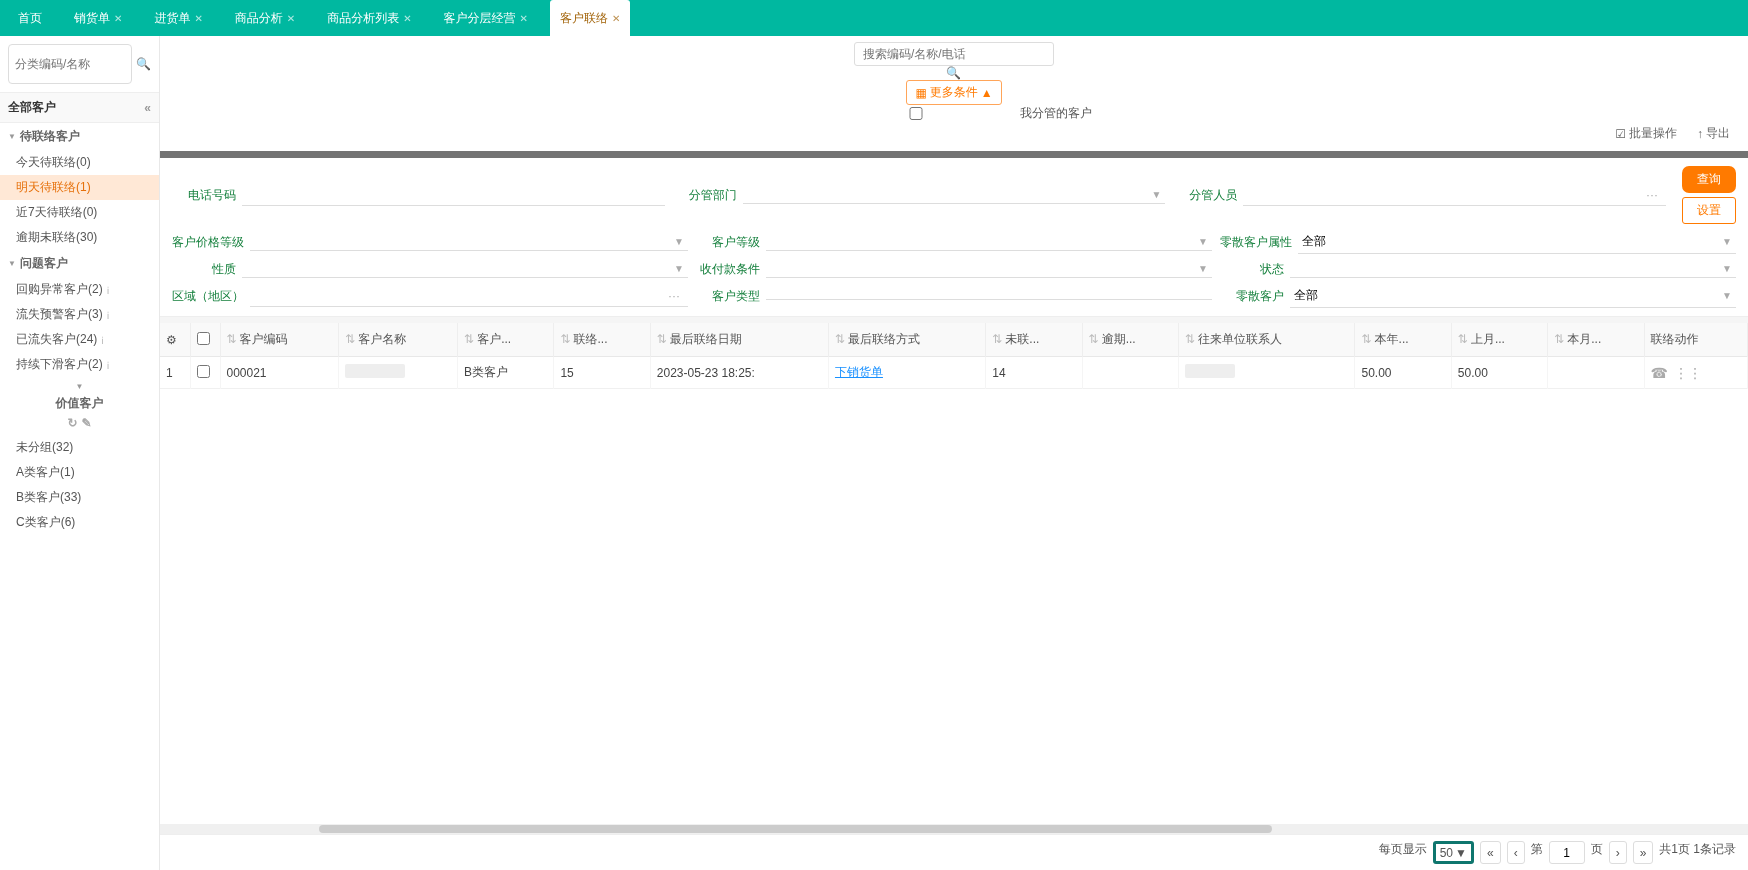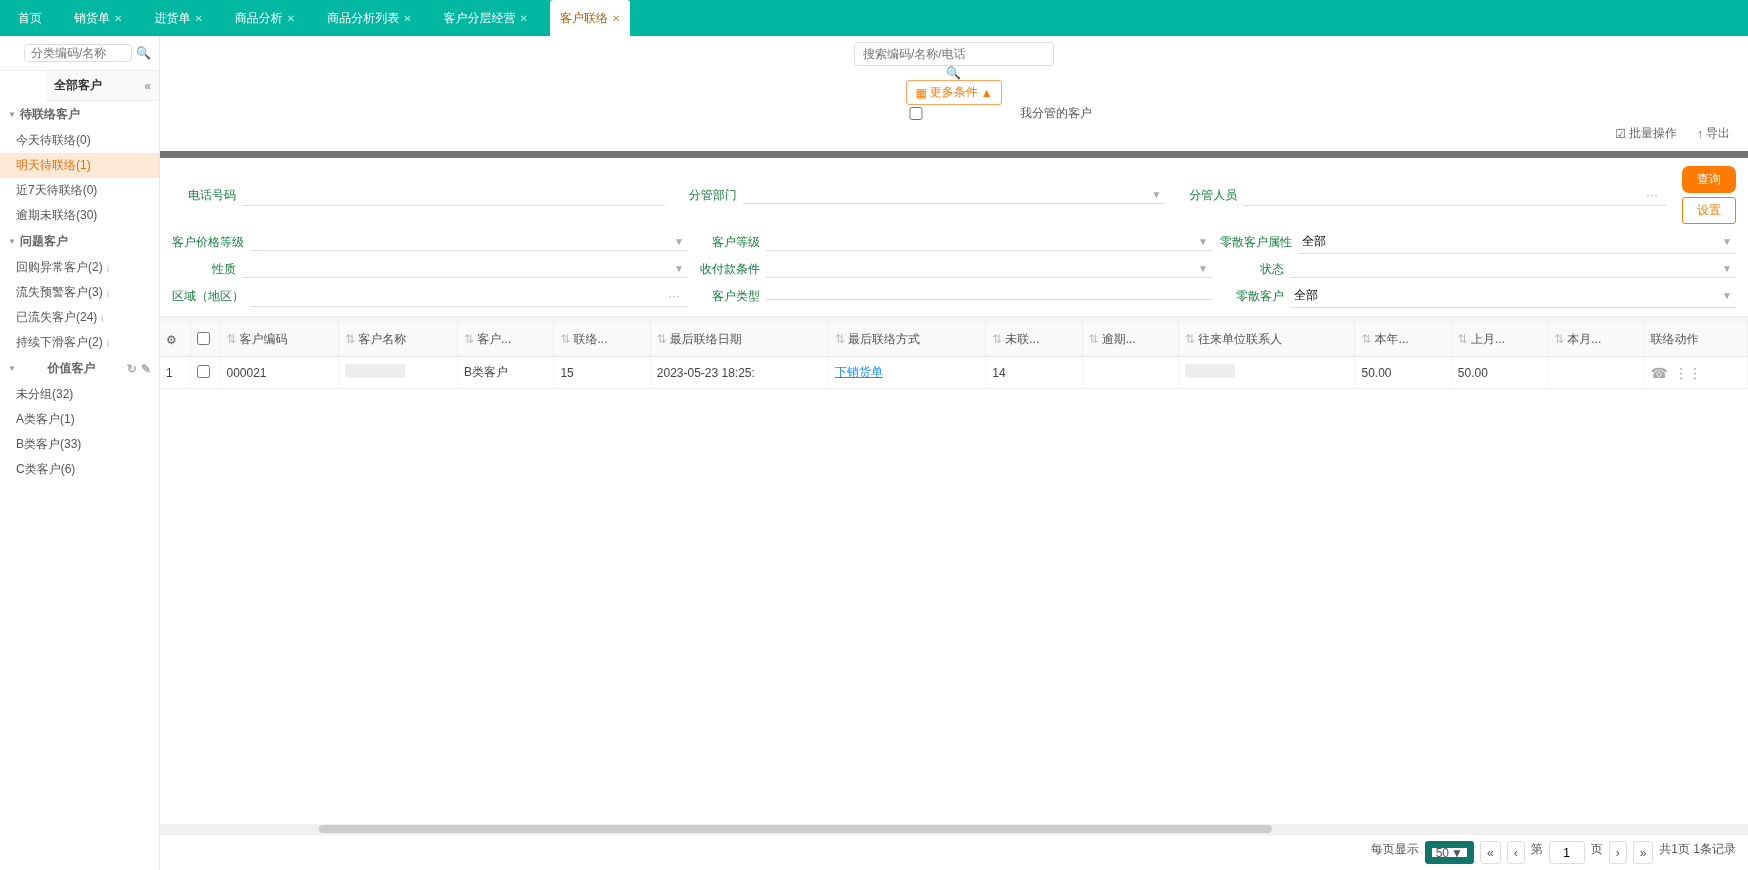--- a/index.html
+++ b/index.html
@@ -58,40 +58,38 @@
     }
     .sidebar-search {
       padding: 8px;
       display: flex;
       align-items: center;
       border-bottom: 1px solid #eee;
     }
     .sidebar-search input {
       border: 1px solid #ddd;
       border-radius: 4px;
-      padding: 1px 6px;
+      padding: 12px 6px;
       width: 100%;
       outline: none;
-      margin-left: 16px;
     }
     .sidebar-search .search-icon {
       margin-left: 4px;
       color: #aaa;
       cursor: pointer;
     }
     .sidebar-section-header {
       display: flex;
       align-items: center;
       justify-content: space-between;
       padding: 6px 8px;
       font-weight: bold;
       color: #333;
       background: #f9f9f9;
       border-bottom: 1px solid #eee;
-      margin-left: 46px;
     }
     .sidebar-section-header .collapse-icon {
       cursor: pointer;
       color: #999;
     }
     .sidebar-group-title {
       padding: 5px 8px;
       color: #666;
       font-weight: bold;
       display: flex;
@@ -321,21 +319,21 @@
       background: #fff;
       padding: 6px 12px;
       display: flex;
       justify-content: flex-end;
       gap: 6px;
       border-top: 1px solid #eee;
       height: 36px;
     }
     .pagination span { color: #555; }
     .pagination .page-size-select {
-      border: 7px solid #0f766e;
+      border: 3px solid #0f766e;
       border-radius: 3px;
       padding: 2px 4px;
       background: #fff;
       cursor: pointer;
       display: flex;
       align-items: center;
       gap: 2px;
     }
     .pagination .page-btn {
       border: 1px solid #ddd;
@@ -438,21 +436,21 @@
     </div>
     <div class="sidebar-item">
       <span>已流失客户(24)</span>
       <span class="help-icon">ℹ</span>
     </div>
     <div class="sidebar-item">
       <span>持续下滑客户(2)</span>
       <span class="help-icon">ℹ</span>
     </div>
 
-    <div class="sidebar-group-title" style="display:flex;align-items:center;justify-content:space-between;">
+    <div class="sidebar-group-title" style="display:flex;align-items:center;justify-content:space-between;flex-direction:column;">
       <span>价值客户</span>
       <span style="font-size:11px;color:#aaa;display:flex;gap:4px;">
         <span style="cursor:pointer;">↻</span>
         <span style="cursor:pointer;">✎</span>
       </span>
     </div>
     <div class="sidebar-item">
       <span>未分组(32)</span>
     </div>
     <div class="sidebar-item">

